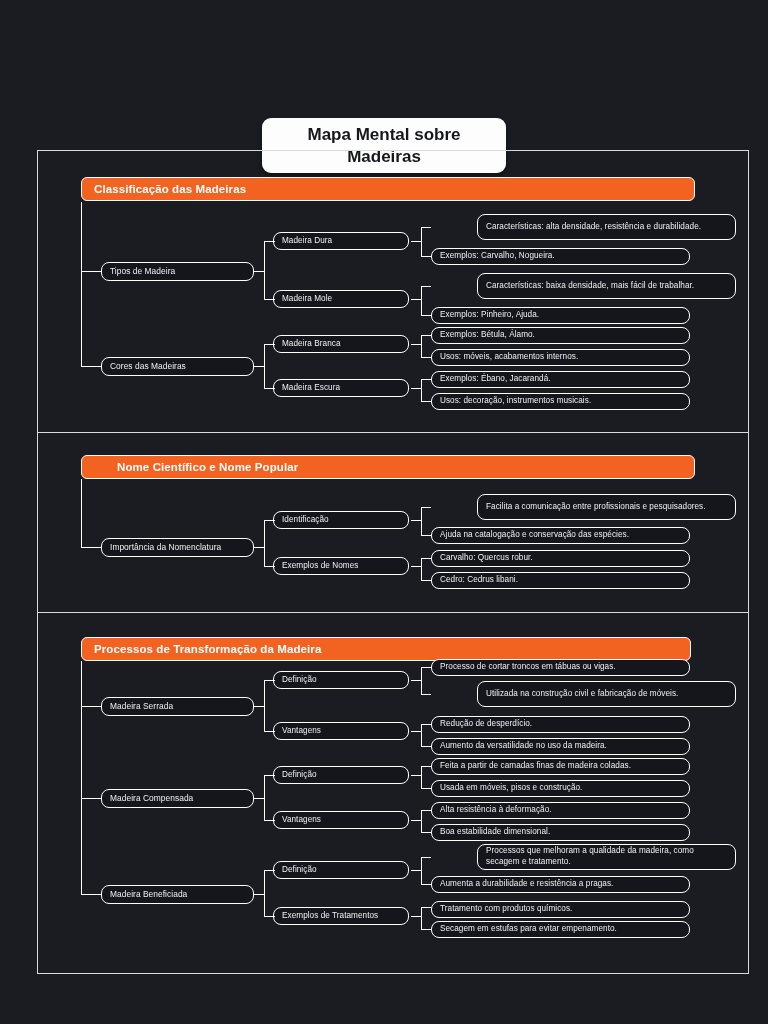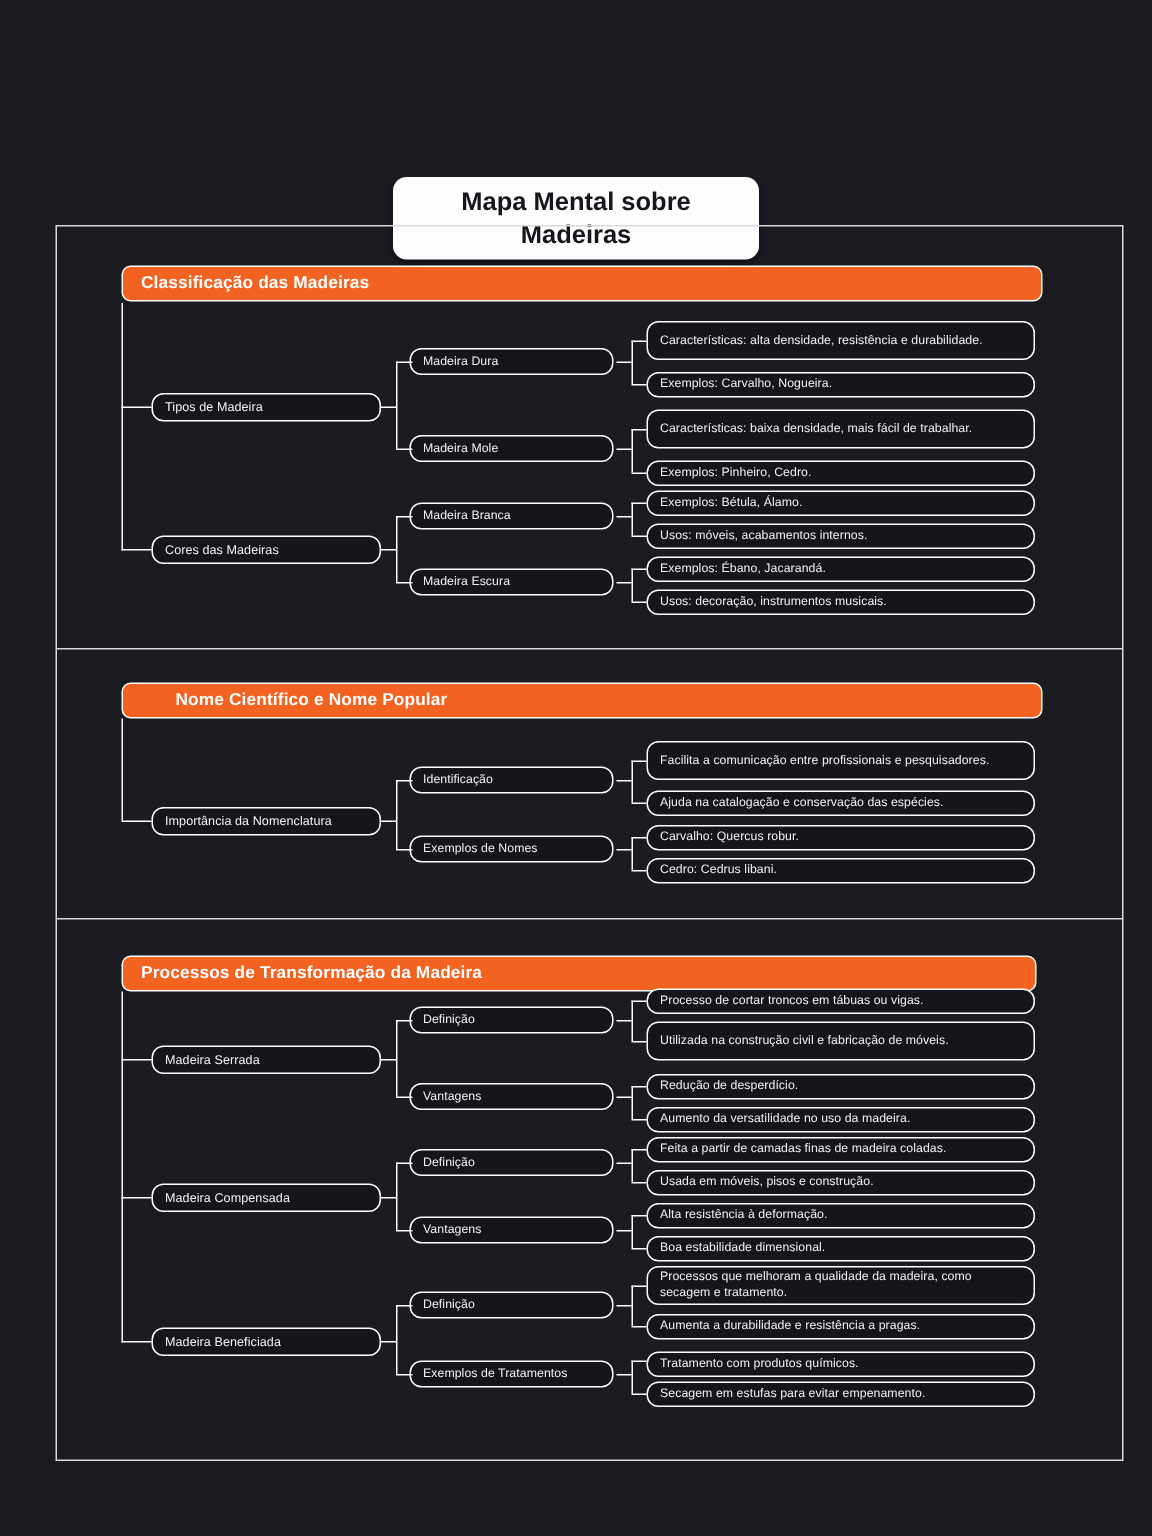--- a/index.html
+++ b/index.html
@@ -77,21 +77,21 @@
     display: flex;
     align-items: center;
     padding: 3px 8px;
     font-size: 8.2px;
     line-height: 1.32;
     letter-spacing: .05px;
   }
   .lvl1 { left: 63px;  width: 153px; height: 19px; font-size: 8.4px; }
   .lvl2 { left: 235px; width: 136px; height: 18px; }
   .lvl3 { left: 393px; width: 259px; height: 17px; }
-  .lvl3.two-line { height: 26px; }
+  .lvl3.two-line { height: 26px; margin-left: 46px; }
 
   
   .conn { position: absolute; background: #ffffff; }
   .conn-v { width: 1.2px; }
   .stub { position: absolute; height: 1.2px; background: #ffffff; }
 </style>
 </head>
 <body>
 
 <div id="page">
@@ -102,21 +102,21 @@
 
     <div class="section sec-1">
       <div class="sec-header">Classificação das Madeiras</div>
 
       <div class="node lvl1" style="top:111px">Tipos de Madeira</div>
       <div class="node lvl2" style="top:81px">Madeira Dura</div>
       <div class="node lvl2" style="top:139px">Madeira Mole</div>
       <div class="node lvl3 two-line" style="top:63px">Características: alta densidade, resistência e durabilidade.</div>
       <div class="node lvl3" style="top:97px">Exemplos: Carvalho, Nogueira.</div>
       <div class="node lvl3 two-line" style="top:122px">Características: baixa densidade, mais fácil de trabalhar.</div>
-      <div class="node lvl3" style="top:156px">Exemplos: Pinheiro, Cedro.</div>
+      <div class="node lvl3" style="top:156px">Exemplos: Pinheiro, Ajuda.</div>
 
       <div class="node lvl1" style="top:206px">Cores das Madeiras</div>
       <div class="node lvl2" style="top:184px">Madeira Branca</div>
       <div class="node lvl2" style="top:228px">Madeira Escura</div>
       <div class="node lvl3" style="top:176px">Exemplos: Bétula, Álamo.</div>
       <div class="node lvl3" style="top:198px">Usos: móveis, acabamentos internos.</div>
       <div class="node lvl3" style="top:220px">Exemplos: Ébano, Jacarandá.</div>
       <div class="node lvl3" style="top:242px">Usos: decoração, instrumentos musicais.</div>
 
       <div class="conn conn-v" style="left:43px; top:51px; height:165px"></div>

